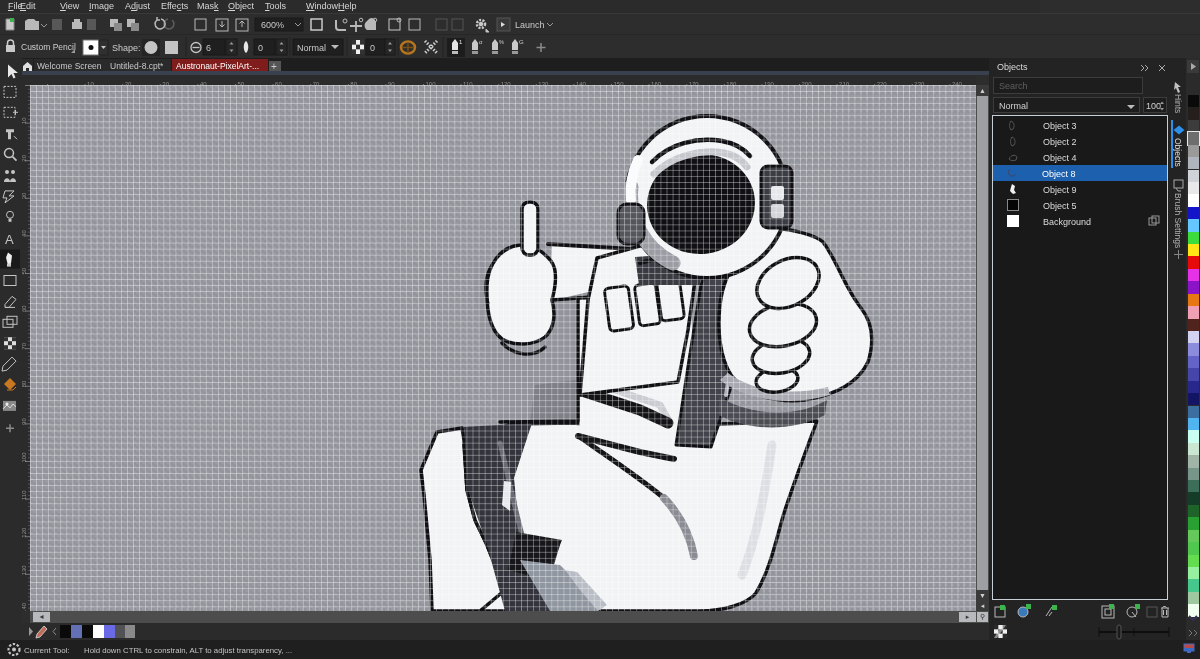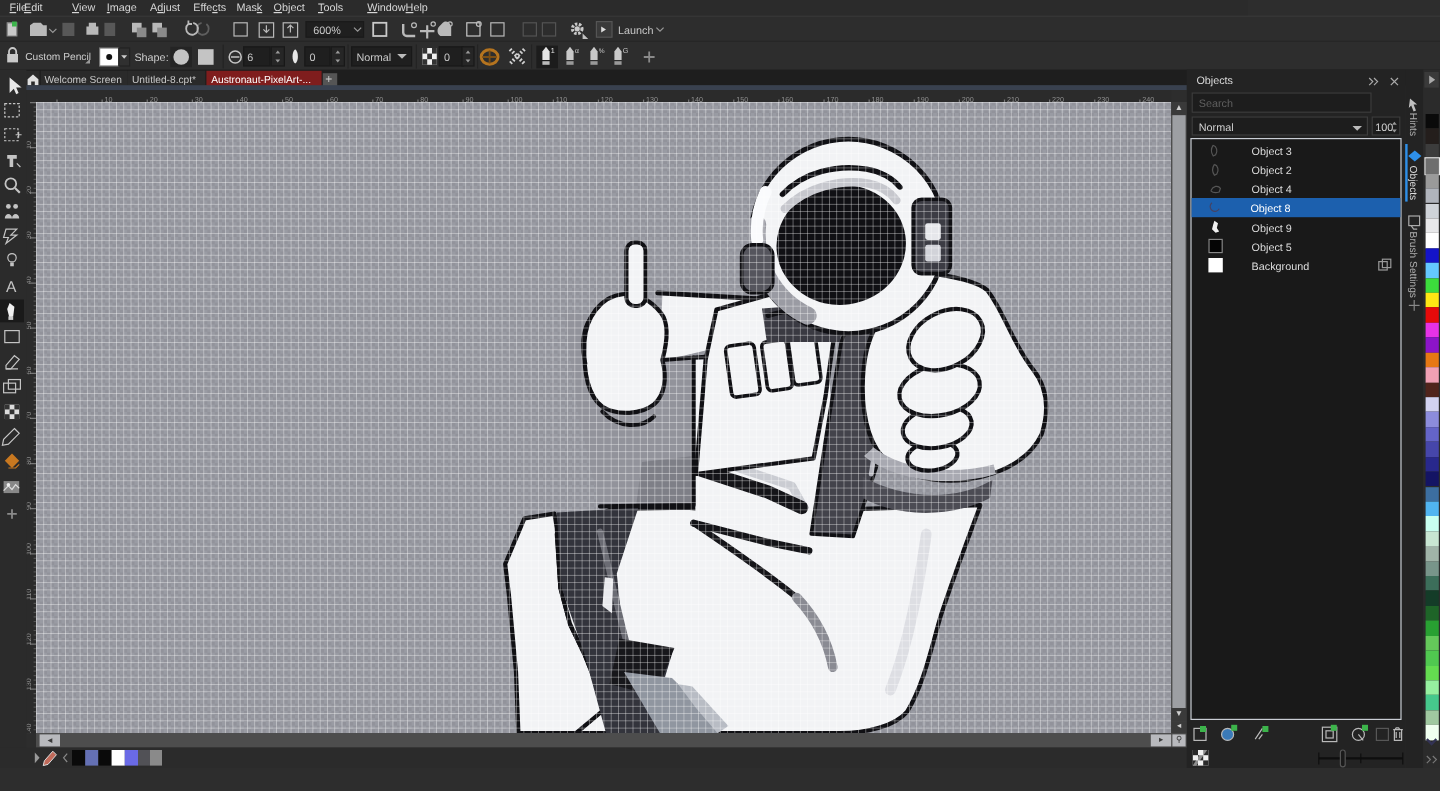--- a/index.html
+++ b/index.html
@@ -872,20 +872,33 @@
     </svg>
     <div class="sw" style="left:60px; width:11px; background:#0a0a0a;"></div>
     <div class="sw" style="left:71px; width:11px; background:#6470b4;"></div>
     <div class="sw" style="left:82px; width:11px; background:#0a0a0a;"></div>
     <div class="sw" style="left:93px; width:11px; background:#ffffff;"></div>
     <div class="sw" style="left:104px; width:11px; background:#6a6ae6;"></div>
     <div class="sw" style="left:115px; width:10px; background:#515156;"></div>
     <div class="sw" style="left:125px; width:10px; background:#8a8a8a;"></div>
   </div>
 
+  <div id="status" class="abs">
+    <svg width="20" height="19" viewBox="0 0 20 19" style="position:absolute;left:4px;top:0">
+      <circle cx="10" cy="9.5" r="5.5" fill="none" stroke="#c4c4c4" stroke-width="2.2" stroke-dasharray="2.4 1.6"></circle>
+      <circle cx="10" cy="9.5" r="2" fill="#c4c4c4"></circle>
+    </svg>
+    <span style="position:absolute;left:24px;top:6px;font-size:8px;">Current Tool:</span>
+    <span style="position:absolute;left:84px;top:6px;font-size:7.8px;">Hold down CTRL to constrain, ALT to adjust transparency, ...</span>
+    <svg width="12" height="12" viewBox="0 0 12 12" style="position:absolute;left:1183px;top:3px">
+      <rect x="1" y="1" width="10" height="7" fill="#b84a4a" stroke="#4a6ab8"></rect>
+      <rect x="1" y="5" width="10" height="3" fill="#3a6ac8"></rect>
+      <rect x="4" y="8" width="4" height="2" fill="#4a6ab8"></rect>
+    </svg>
+  </div>
 
   <div id="rpanel" class="abs">
     <div id="rtitle">Objects</div>
     <svg width="30" height="10" viewBox="0 0 30 10" style="position:absolute;left:150px;top:5px">
       <path d="M2 2 l3 3 l-3 3 M6 2 l3 3 l-3 3" stroke="#aaa" fill="none"></path>
       <path d="M20 2 l6 6 M26 2 l-6 6" stroke="#aaa" fill="none"></path>
     </svg>
     <div id="search">Search</div>
     <div id="blend">Normal<svg width="8" height="8" viewBox="0 0 8 8" style="position:absolute;right:4px;top:5px">
           <path d="M0 2 l4 4 l4 -4 z" fill="#bbb"></path>

